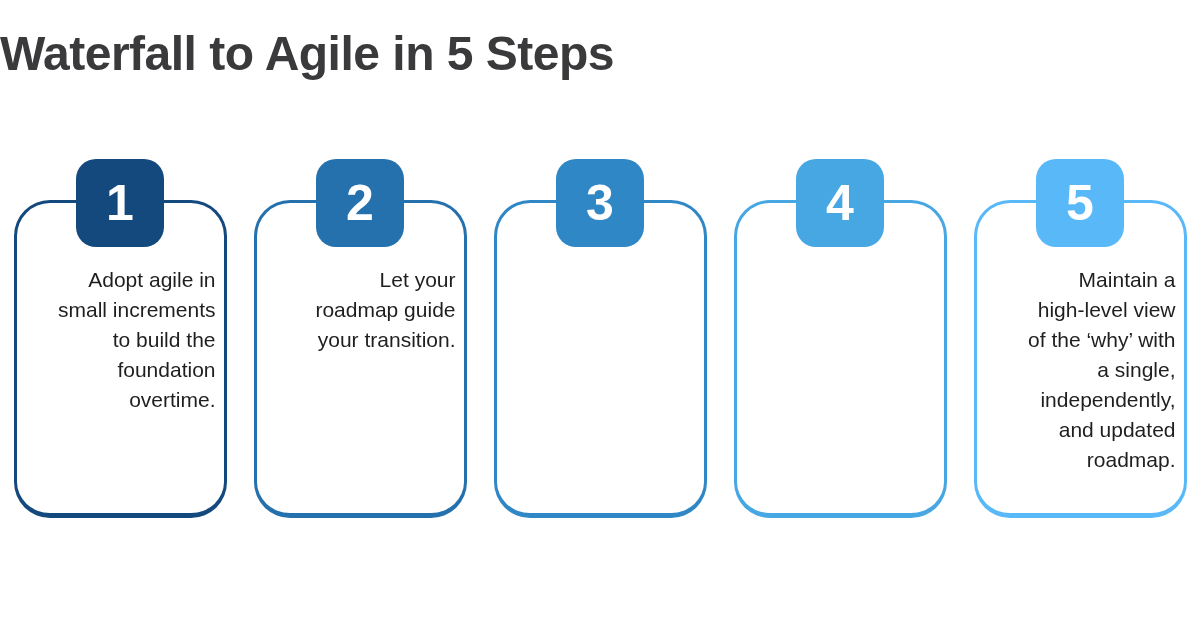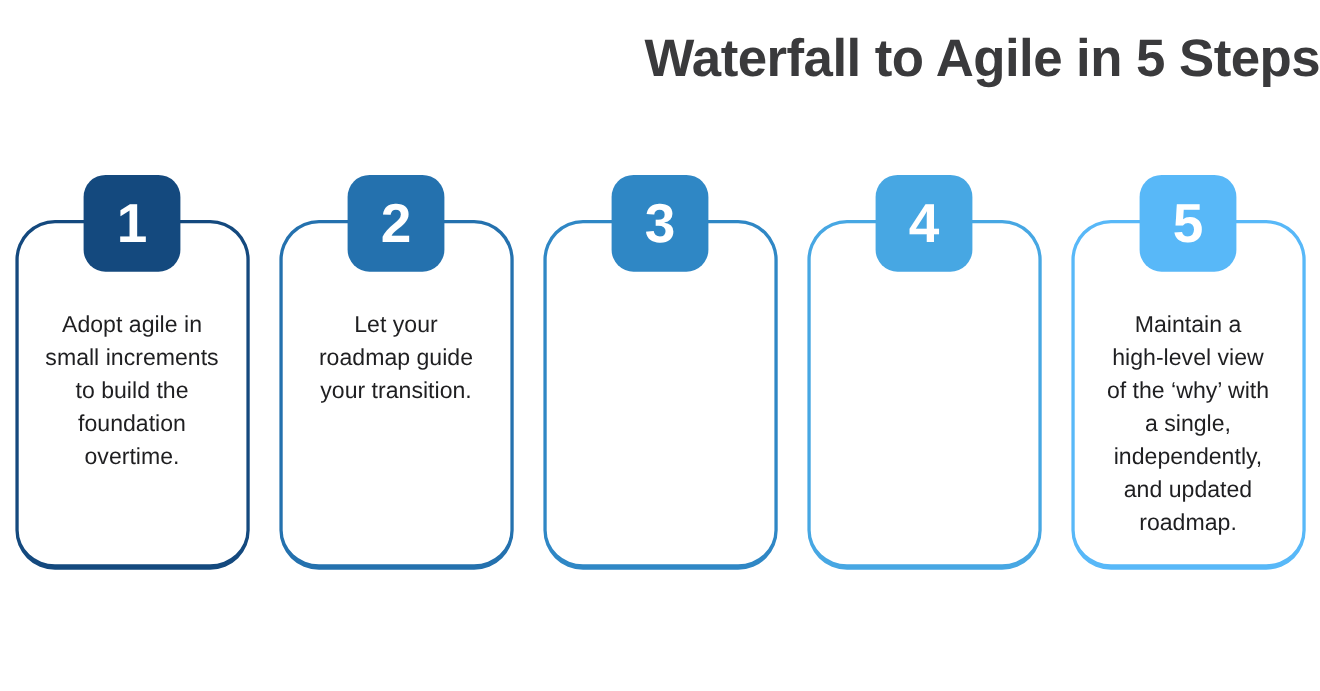--- a/index.html
+++ b/index.html
@@ -8,21 +8,21 @@
   }
   body {
     width: 1200px;
     height: 628px;
     background: #ffffff;
     overflow: hidden;
     font-family: "Liberation Sans", sans-serif;
   }
   .title {
     margin: 26px 0 0 0;
-    text-align: right;
+    text-align: left;
     font-size: 48px;
     line-height: 55px;
     font-weight: bold;
     letter-spacing: -0.5px;
     color: #3a3a3c;
   }
   .steps-row {
     display: flex;
     justify-content: center;
     gap: 27px;
@@ -51,23 +51,23 @@
     align-items: center;
     justify-content: center;
   }
   .step-number {
     color: #ffffff;
     font-size: 50px;
     font-weight: bold;
     line-height: 1;
   }
   .step-description {
-    margin: 16px;
+    margin: 0;
     padding: 62px 8px 0 8px;
-    text-align: center;
+    text-align: right;
     font-size: 21px;
     line-height: 30px;
     color: #1f1f21;
     white-space: pre-line;
   }
 </style>
 </head>
 <body>
 
 <h1 class="title">Waterfall to Agile in 5 Steps</h1>

